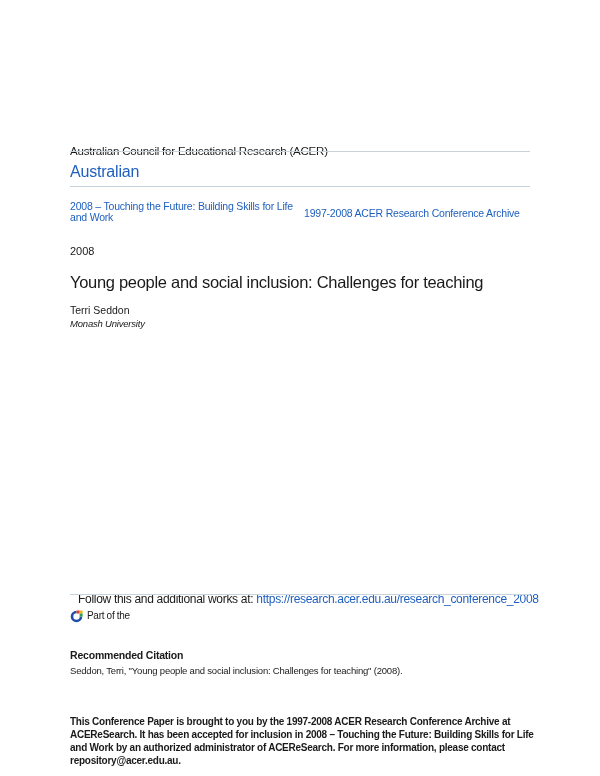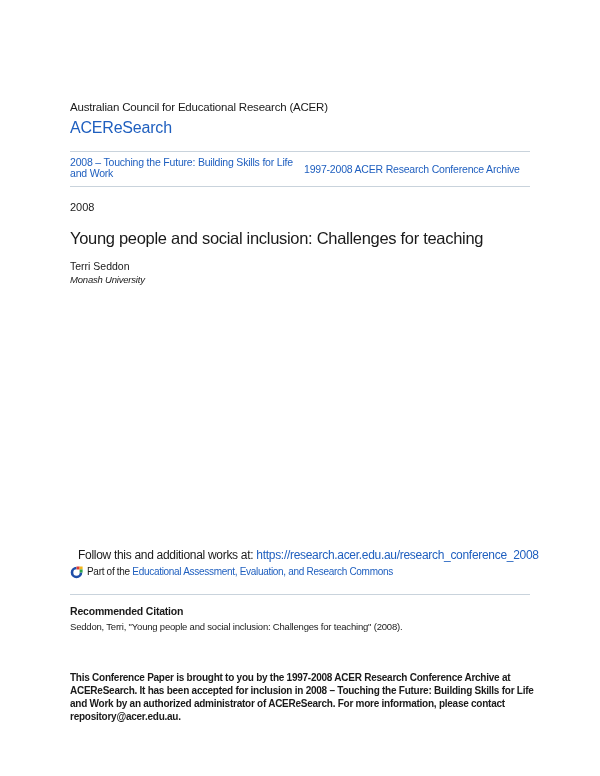--- a/index.html
+++ b/index.html
@@ -1,18 +1,18 @@
 <!DOCTYPE html>
 <html><head>
   <meta charset="utf-8">
   <style>
     html, body { margin: 0; padding: 0; background: #ffffff; }
     body { width: 600px; height: 776px; position: relative; overflow: hidden;
            font-family: "Liberation Sans", "DejaVu Sans", sans-serif; color: #1a1a1a; }
-    .abs { position: absolute; }
+    .abs { position: absolute; margin-top: 44px; }
     .link { color: #1f5fbf; text-decoration: none; cursor: pointer; }
     .divider { position: absolute; left: 70px; width: 460px; height: 0;
                border-top: 1px solid #c9d3dc; }
 
     #org { left: 70px; top: 101px; font-size: 11.5px; letter-spacing: -0.2px; }
     #repo { left: 70px; top: 119px; font-size: 16px; color: #1f5fbf; letter-spacing: -0.2px; }
 
     #coll-left { left: 70px; top: 157px; width: 230px; font-size: 10.5px; line-height: 11px; letter-spacing: -0.2px; }
     #coll-right { left: 304px; top: 163px; font-size: 10.5px; letter-spacing: -0.2px; }
 
@@ -27,21 +27,21 @@
 
     #citation-head { left: 70px; top: 605px; font-size: 10.5px; letter-spacing: -0.2px; font-weight: bold; }
     #citation-text { left: 70px; top: 621px; font-size: 9.5px; line-height: 12.5px; letter-spacing: -0.2px; width: 470px; }
 
     #footer { left: 70px; top: 671px; width: 470px; font-size: 10px; line-height: 13px; letter-spacing: -0.25px; font-weight: bold; }
   </style>
 </head>
 <body>
 
 <div class="abs" id="org">Australian Council for Educational Research (ACER)</div>
-<a class="abs link" id="repo">ACEReSearch</a>
+<a class="abs link" id="repo">Australian</a>
 
 <div class="divider" style="top:151px;"></div>
 
 <a class="abs link" id="coll-left">2008 – Touching the Future: Building Skills for Life and Work</a>
 <a class="abs link" id="coll-right">1997-2008 ACER Research Conference Archive</a>
 
 <div class="divider" style="top:186px;"></div>
 
 <div class="abs" id="year">2008</div>
 <div class="abs" id="title">Young people and social inclusion: Challenges for teaching</div>
@@ -54,21 +54,21 @@
 
 <div class="abs" id="partof">
   <span class="icon">
     <svg width="13" height="13" viewBox="0 0 13 13">
       <path d="M6.5 2 A4.5 4.5 0 1 0 11 6.5" fill="none" stroke="#1f4ea8" stroke-width="2.6"></path>
       <rect x="6.6" y="0.5" width="3" height="3" fill="#e23b2e"></rect>
       <rect x="9.6" y="0.5" width="3" height="3" fill="#f2b51c"></rect>
       <rect x="9.6" y="3.5" width="3" height="3" fill="#2aa34a"></rect>
     </svg>
   </span>
-  <span>Part of the </span>&nbsp;<a class="link">Educational Assessment, Evaluation, and Research Commons</a>
+  <span>Part of the </span>&nbsp;
 </div>
 
 <div class="divider" style="top:594px;"></div>
 
 <div class="abs" id="citation-head">Recommended Citation</div>
 <div class="abs" id="citation-text">
   <div>Seddon, Terri, "Young people and social inclusion: Challenges for teaching" (2008).</div>
 </div>
 
 <div class="abs" id="footer">This Conference Paper is brought to you by the 1997-2008 ACER Research Conference Archive at ACEReSearch. It has been accepted for inclusion in 2008 – Touching the Future: Building Skills for Life and Work by an authorized administrator of ACEReSearch. For more information, please contact repository@acer.edu.au.</div>

